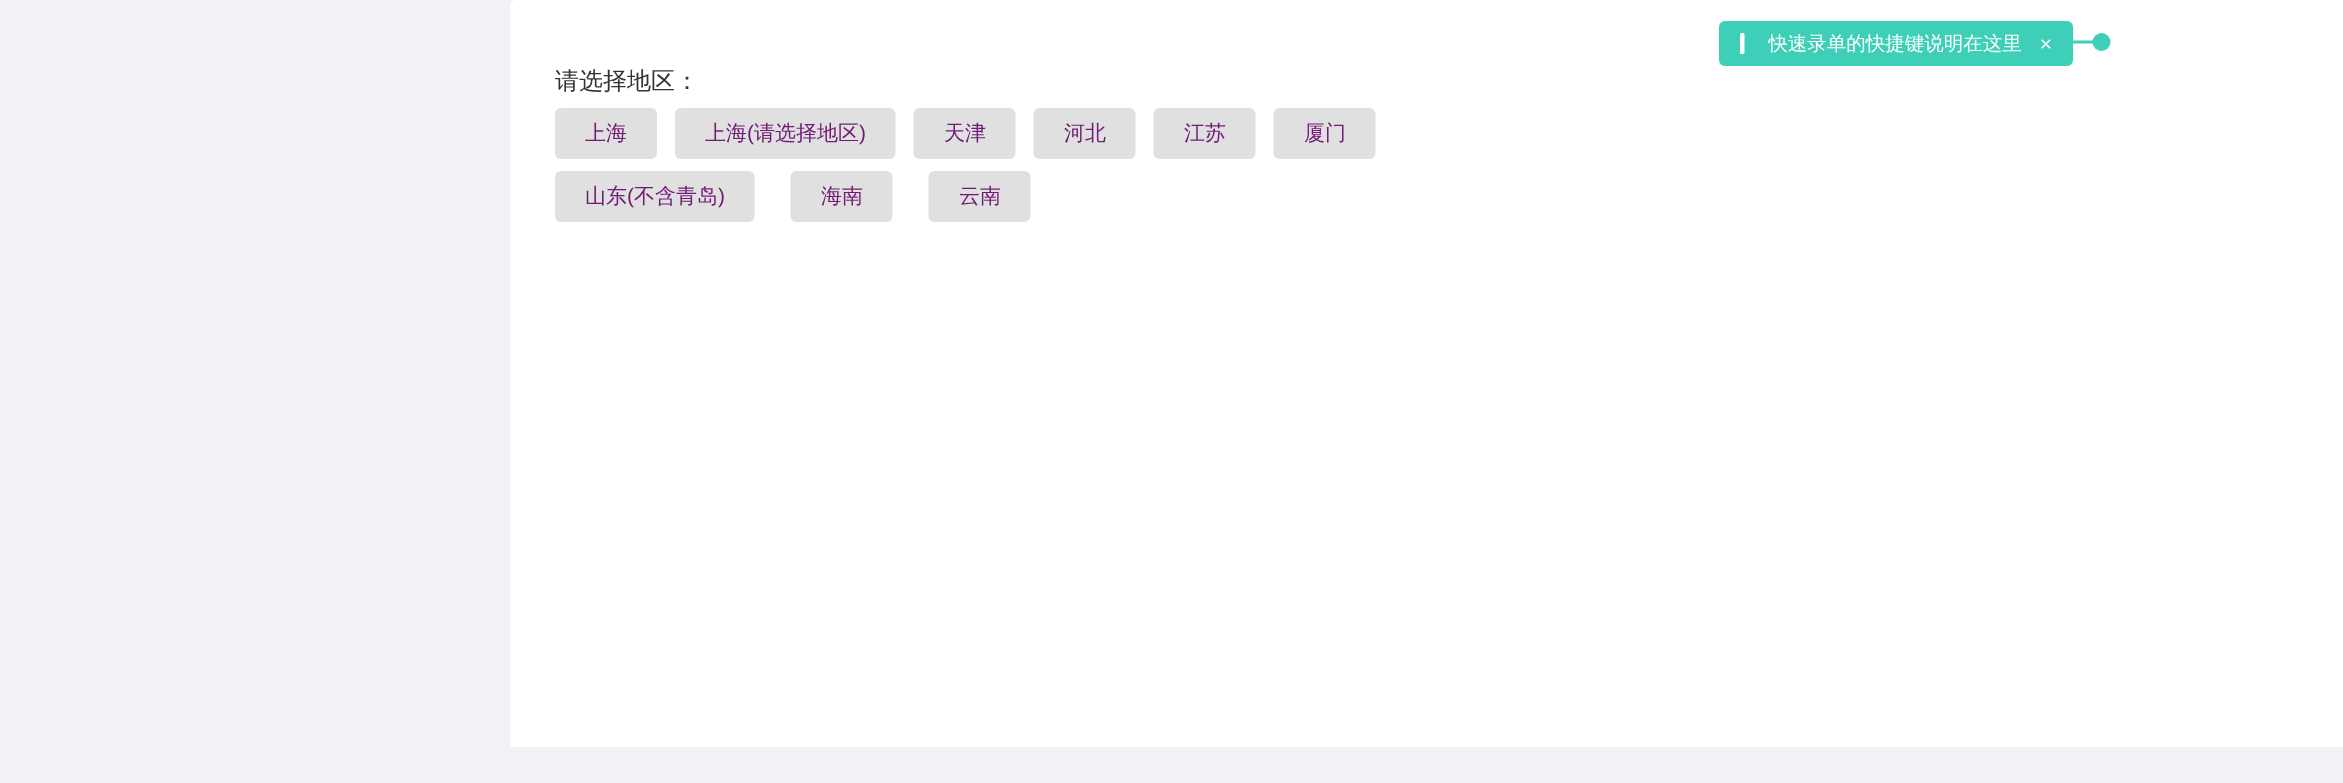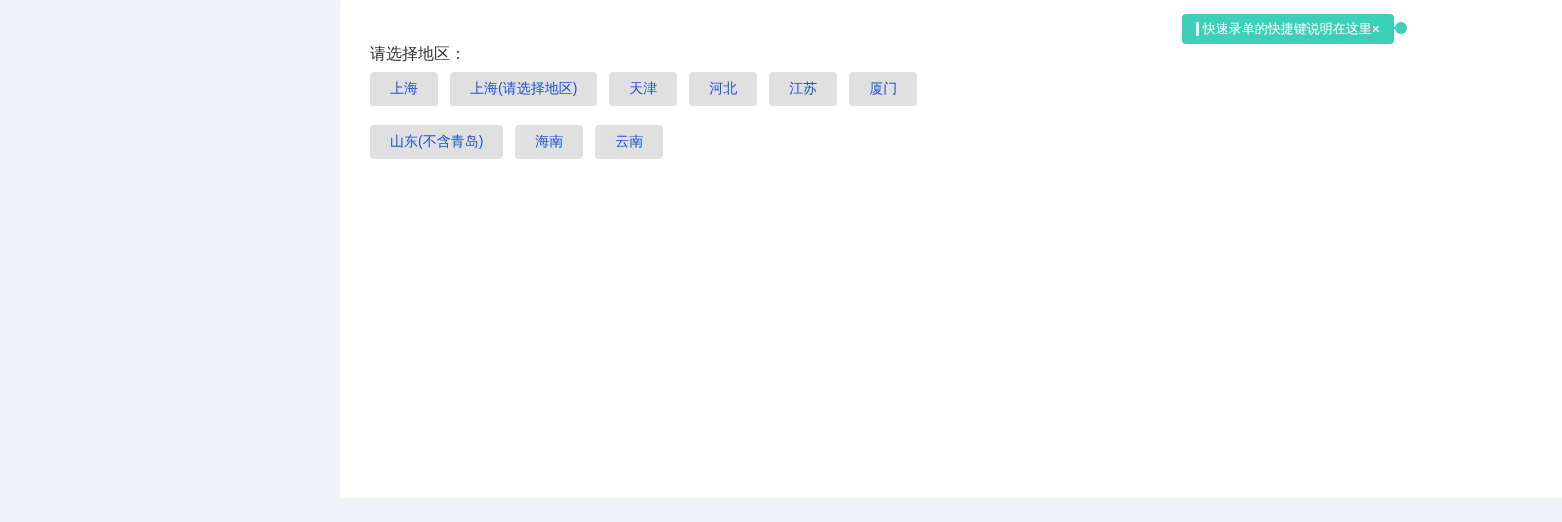--- a/index.html
+++ b/index.html
@@ -48,53 +48,53 @@
     .region-buttons-row1 {
       position: absolute;
       top: 72px;
       left: 30px;
       display: flex;
       gap: 12px;
     }
 
     .region-buttons-row2 {
       position: absolute;
-      top: 125px;
+      top: 114px;
       left: 30px;
       display: flex;
-      gap: 12px;
+      gap: 24px;
       border-radius: 13px;
     }
 
     .region-btn {
       background: #e0e0e0;
       border: none;
       border-radius: 4px;
-      color: #1d4ed8;
+      color: #701a75;
       font-size: 14px;
       padding: 0 20px;
       height: 34px;
       cursor: pointer;
       white-space: nowrap;
       font-family: "Microsoft YaHei", "PingFang SC", sans-serif;
     }
 
     
     .tooltip-banner {
       position: absolute;
       top: 14px;
-      right: 168px;
+      right: 180px;
       background: #3ecfb8;
       color: #ffffff;
       font-size: 13px;
       padding: 6px 14px;
       border-radius: 4px;
       display: flex;
       align-items: center;
-      gap: 0;
+      gap: 12px;
       white-space: nowrap;
     }
 
     .tooltip-banner .bar {
       display: inline-block;
       width: 3px;
       height: 14px;
       background: #ffffff;
       border-radius: 1px;
       margin-right: 4px;

